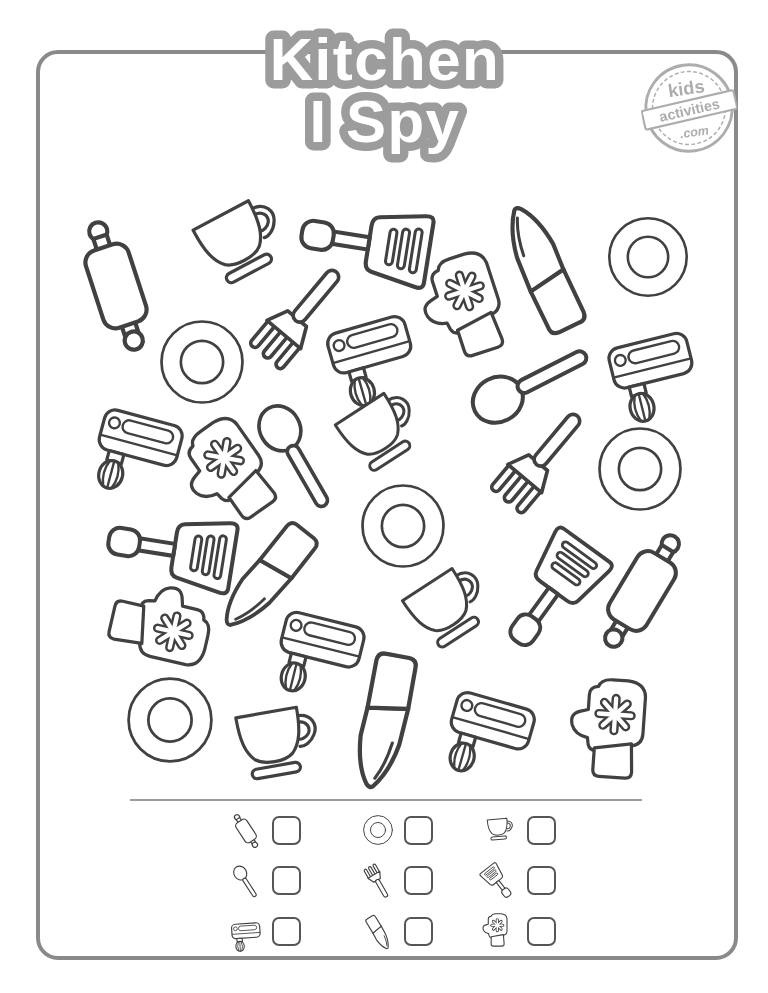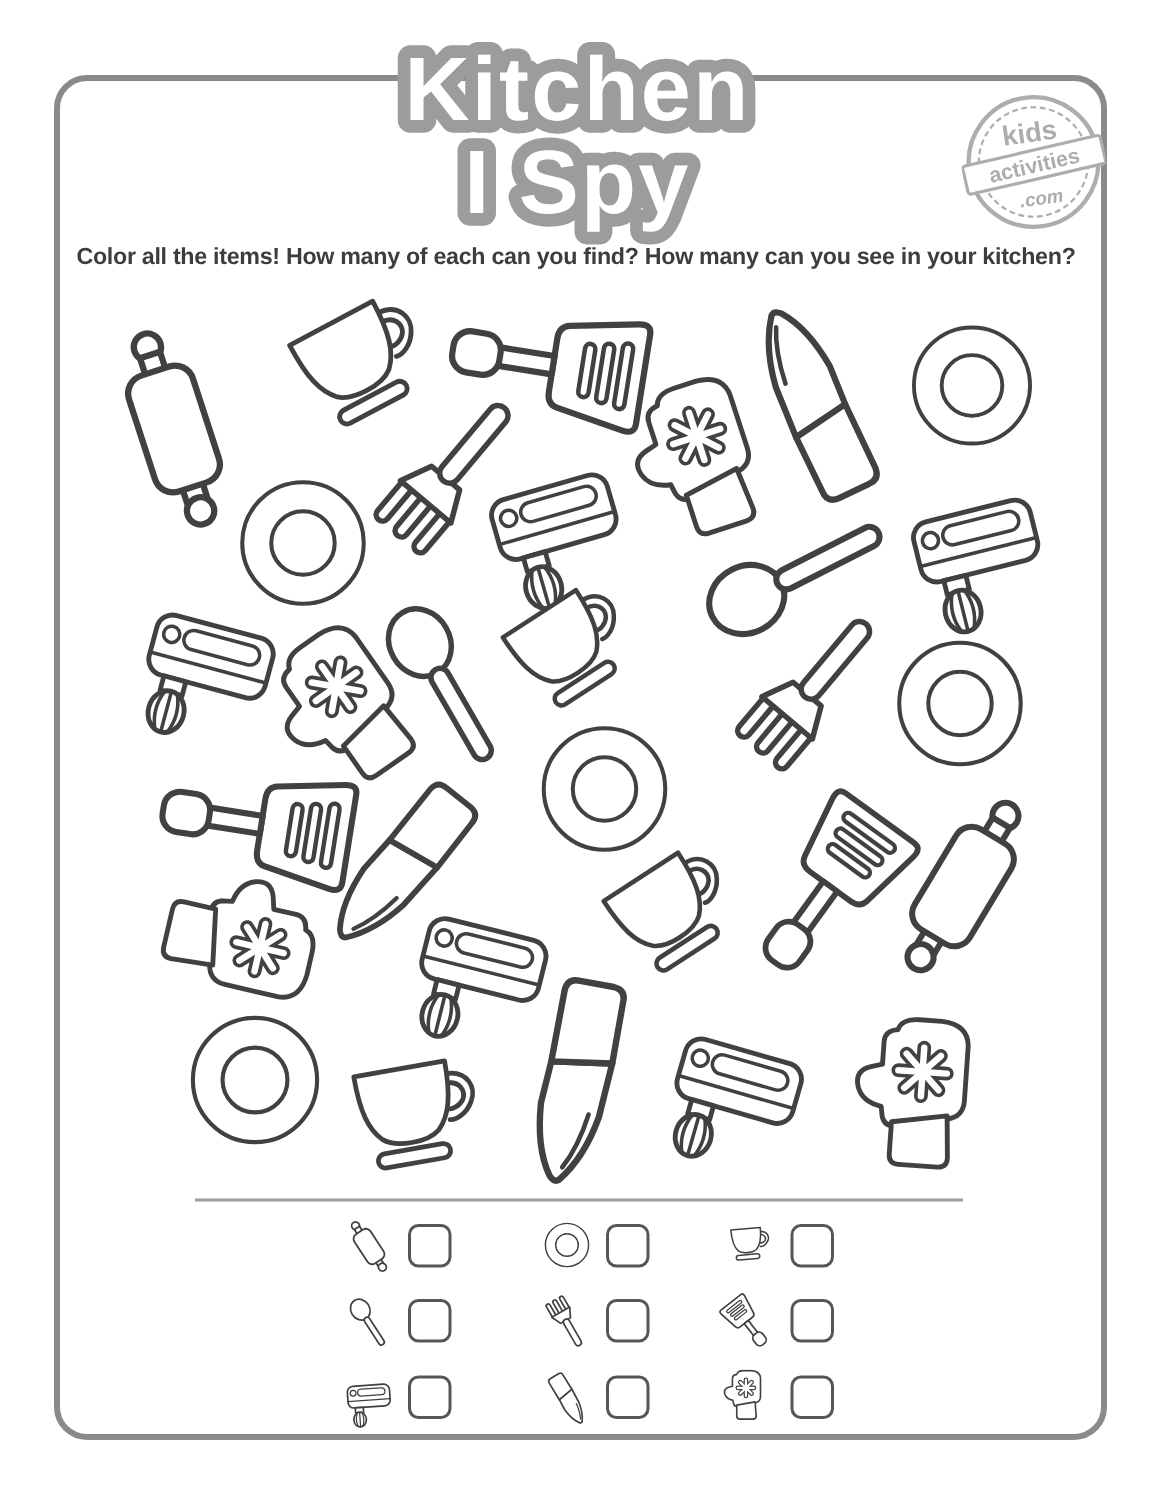--- a/index.html
+++ b/index.html
@@ -122,21 +122,20 @@
       <circle cx="50" cy="50" r="38" fill="none" stroke="var(--logo)" stroke-width="1.5" stroke-dasharray="4 2.5"></circle>
       <text x="50" y="36" font-size="19" text-anchor="middle">kids</text>
       <g transform="rotate(-5 50 50)">
         <rect x="1" y="42" width="98" height="20" rx="2" fill="#fff" stroke="var(--logo)" stroke-width="2.2"></rect>
         <text x="50" y="57.5" font-size="15" text-anchor="middle">activities</text>
       </g>
       <text x="52" y="80" font-size="13" font-style="italic" text-anchor="middle">.com</text>
     </svg>
   </div>
 
-  <div class="instr">Color all the items! How many of each can you find? How many can you see in your kitchen?</div>
 
   <div class="layer">
       <svg viewBox="0 0 100 100" class="item" width="140" height="140" style="left: 46px; top: 216px; transform: rotate(-18deg);">
         <use href="#sym-rolling-pin"></use>
       </svg>
       <svg viewBox="0 0 100 100" class="item" width="108" height="108" style="left: 183px; top: 192px; transform: rotate(-28deg);">
         <use href="#sym-cup"></use>
       </svg>
       <svg viewBox="0 0 100 100" class="item" width="138" height="138" style="left: 297px; top: 174px; transform: rotate(99deg);">
         <use href="#sym-spatula"></use>

